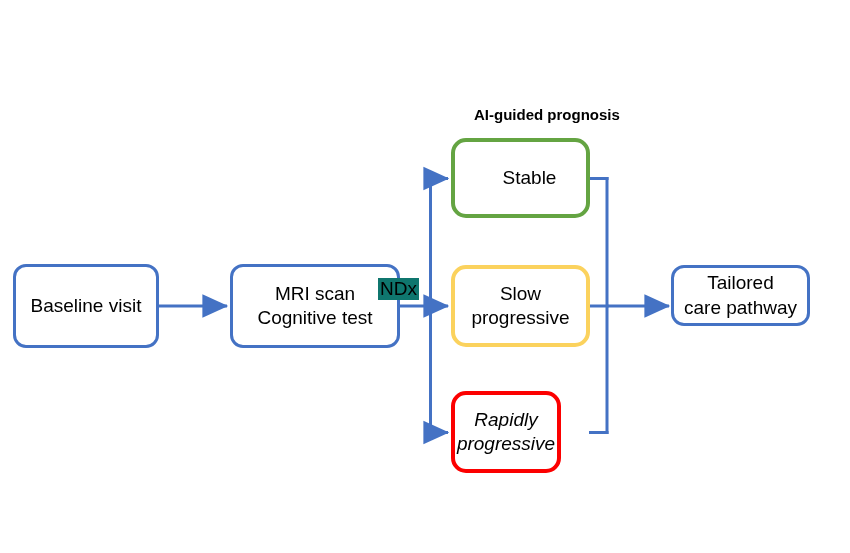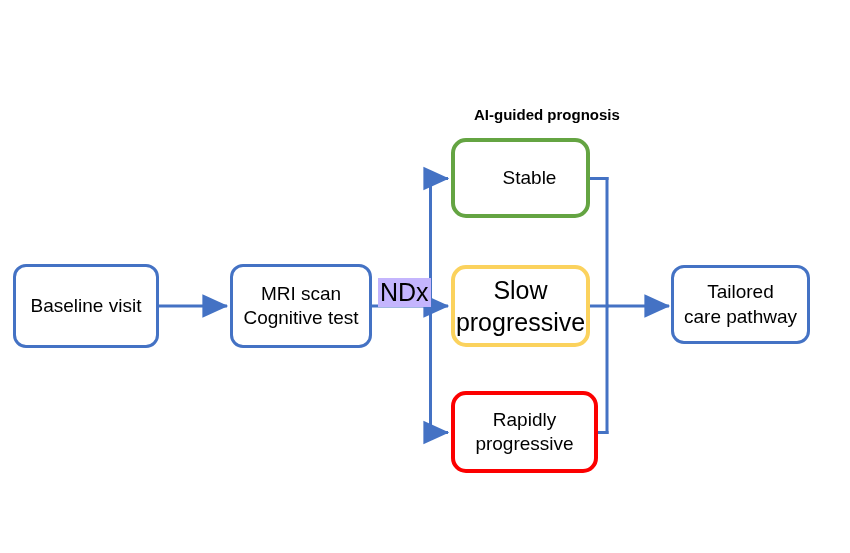--- a/index.html
+++ b/index.html
@@ -43,43 +43,43 @@
     font-size: 19px;
   }
   .node-green {
     border: 4px solid #64a442;
     border-radius: 15px;
     font-size: 19px;
   }
   .node-yellow {
     border: 4px solid #fbd25d;
     border-radius: 15px;
-    font-size: 25px;
+    font-size: 19px;
   }
   .node-red {
     border: 4px solid #fc0000;
     border-radius: 15px;
     font-size: 19px;
   }
   .caption {
     position: absolute;
     font-size: 15px;
     font-weight: bold;
     color: #000000;
     white-space: nowrap;
     z-index: 3;
     margin-left: 23px;
   }
   .edge-label {
     position: absolute;
-    font-size: 25px;
+    font-size: 19px;
     color: #000000;
     white-space: nowrap;
     z-index: 4;
-    background: #c4b5fd;
+    background: #0f766e;
     padding: 0 2px;
   }
 </style>
 </head>
 <body>
 
 <div id="canvas">
 
   <svg id="flow-svg" viewBox="0 0 850 553" xmlns="http://www.w3.org/2000/svg">
     <defs>
@@ -108,29 +108,29 @@
 
     <line x1="607" y1="177" x2="607" y2="434" stroke="#4472c4" stroke-width="3"></line>
 
     <line x1="607" y1="306" x2="669" y2="306" stroke="#4472c4" stroke-width="3" marker-end="url(#arrowblue)"></line>
   </svg>
 
   <div class="caption" style="left:451px; top:106px;">AI-guided prognosis</div>
 
   <div class="node node-blue" style="left:13px; top:264px; width:146px; height:84px;">Baseline visit</div>
 
-  <div class="node node-blue" style="left:230px; top:264px; width:142px; height:84px;">MRI scan
+  <div class="node node-blue" style="left:230px; top:264px; width:170px; height:84px;">MRI scan
 Cognitive test</div>
 
   <div class="edge-label" style="left:378px; top:278px;">NDx</div>
 
   <div class="node node-green" style="left:451px; top:138px; width:139px; height:80px;padding-left:18px;">Stable</div>
 
   <div class="node node-yellow" style="left:451px; top:265px; width:139px; height:82px;">Slow
 progressive</div>
 
-  <div class="node node-red" style="left:451px; top:391px; width:147px; height:82px;">Rapidly
+  <div class="node node-red" style="left:451px; top:391px; width:110px; height:82px;font-style:italic;">Rapidly
 progressive</div>
 
-  <div class="node node-blue" style="left:671px; top:265px; width:139px; height:79px;">Tailored
+  <div class="node node-blue" style="left:671px; top:265px; width:139px; height:61px;">Tailored
 care pathway</div>
 
 </div>
 
 </body></html>

